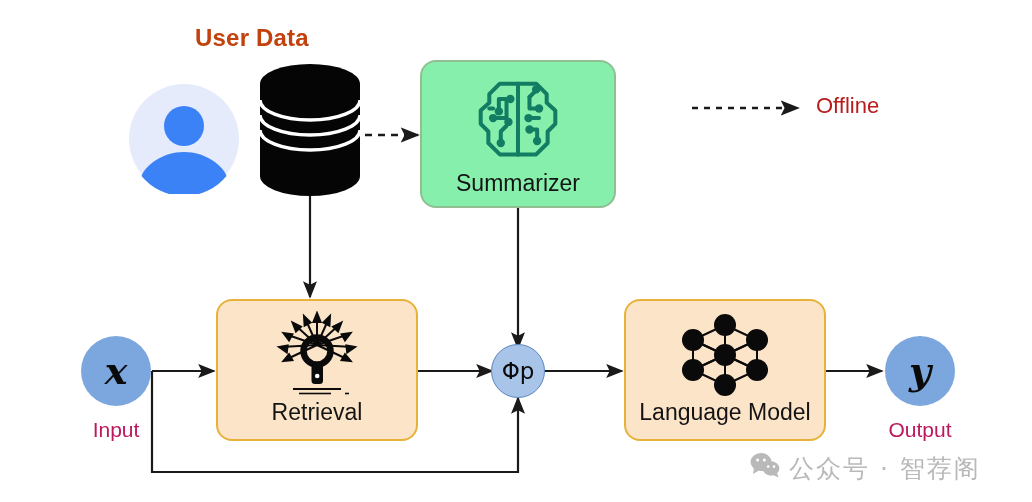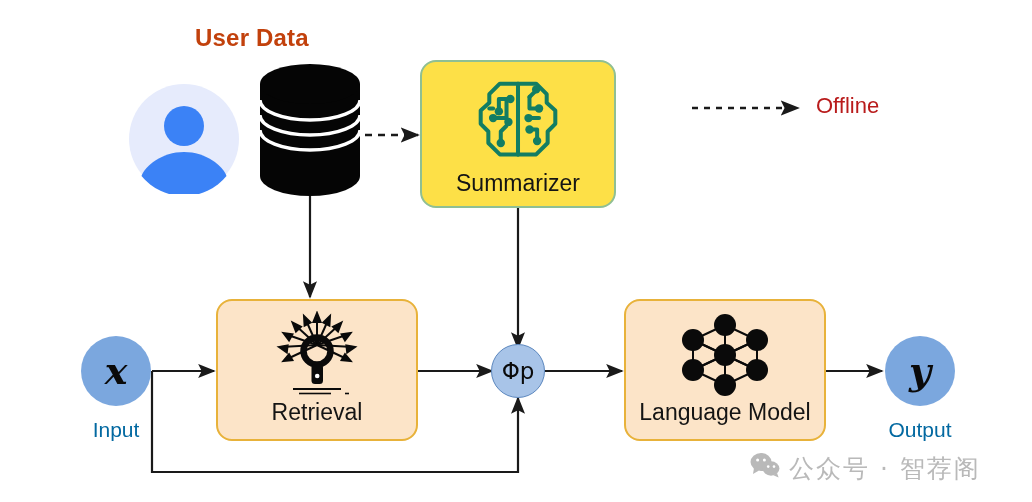--- a/index.html
+++ b/index.html
@@ -46,21 +46,21 @@
     flex-direction: column;
     align-items: center;
     justify-content: flex-start;
     box-sizing: border-box;
   }
   .proc-box.orange {
     background: #FCE4C8;
     border: 2px solid #E8B23A;
   }
   .proc-box.green {
-    background: #fde047;
+    background: #86efac;
     border: 2px solid #8FBF93;
   }
   .proc-label {
     font-size: 23px;
     color: #141414;
     white-space: nowrap;
     line-height: 1;
   }
 
   
@@ -78,21 +78,21 @@
     font-family: "DejaVu Serif", serif;
     font-style: italic;
     font-weight: bold;
     font-size: 38px;
     color: #0a0a0a;
     line-height: 1;
   }
   .terminal-caption {
     position: absolute;
     font-size: 21px;
-    color: #0369a1;
+    color: #be185d;
     white-space: nowrap;
     text-align: center;
   }
 
   .phi-node {
     background: #A8C4E8;
     border: 1.5px solid #5C87BE;
   }
   .phi-text {
     font-size: 23px;

